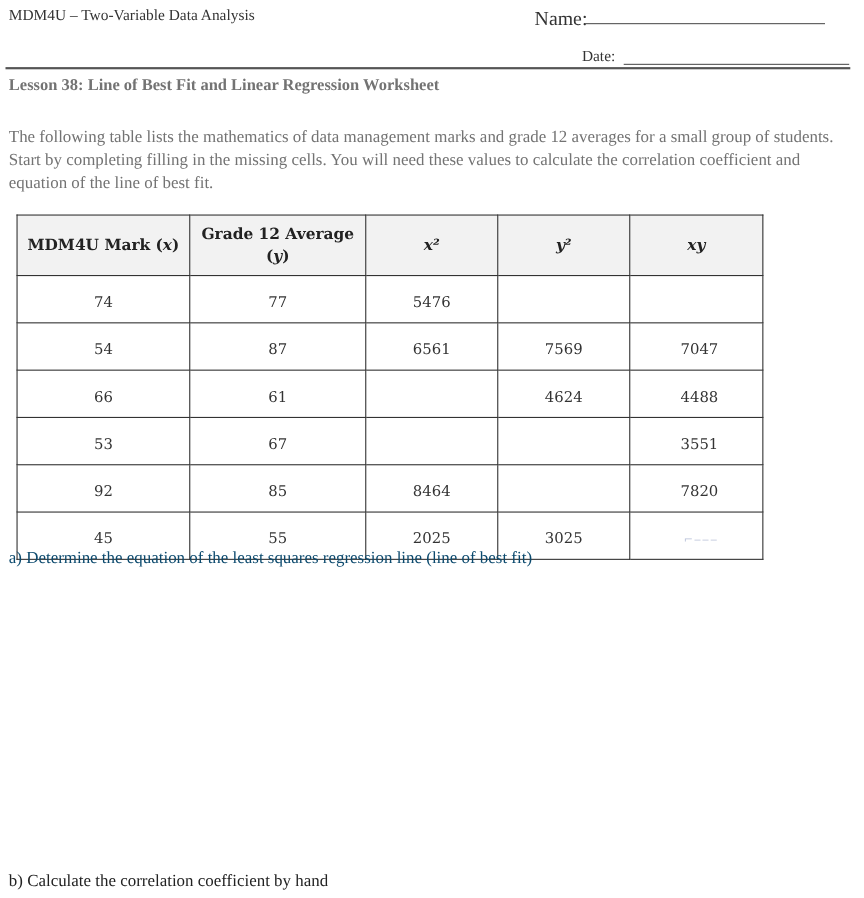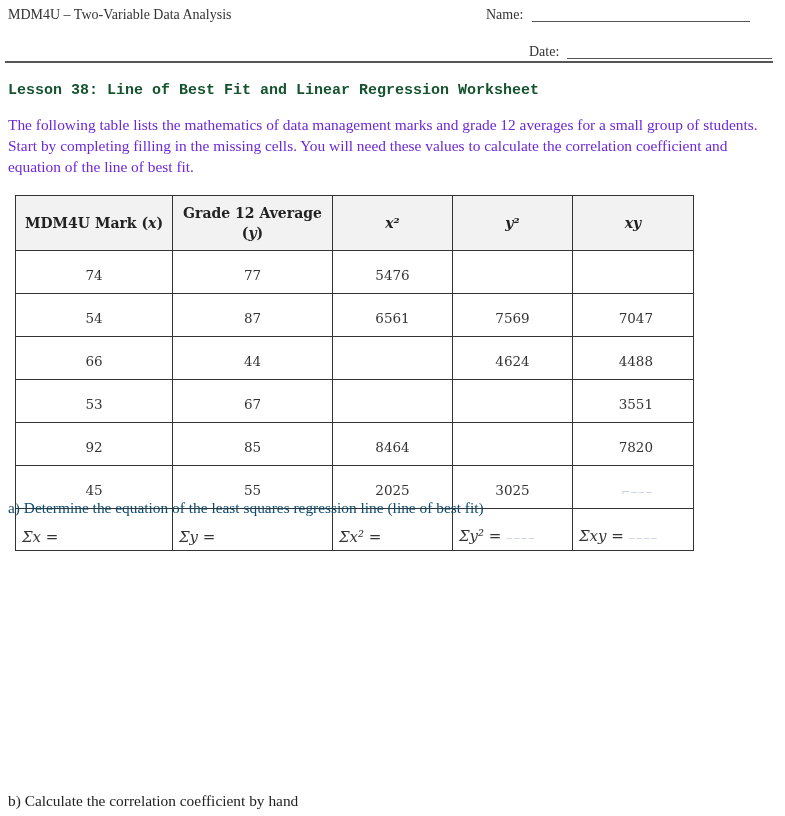--- a/index.html
+++ b/index.html
@@ -2,28 +2,28 @@
 <html><head>
 <meta charset="utf-8">
 <style>
   html, body { margin: 0; padding: 0; background: #ffffff; }
   body {
     width: 785px; height: 816px; position: relative; overflow: hidden;
     font-family: "Liberation Serif", "DejaVu Serif", serif; color: #222;
   }
   .abs { position: absolute; }
   .hdr-course { left: 8px; top: 7px; font-size: 14px; color: #333; }
-  .hdr-name { left: 486px; top: 7px; font-size: 14px; color: #333; }
+  .hdr-name { left: 486px; top: 7px; font-size: 18px; color: #333; }
   .hdr-name-line { left: 532px; top: 21px; width: 218px; border-bottom: 1px solid #555; }
   .hdr-date { left: 529px; top: 44px; font-size: 14px; color: #333; }
   .hdr-date-line { left: 567px; top: 58px; width: 205px; border-bottom: 1px solid #555; }
   .hdr-rule { left: 5px; top: 61px; width: 768px; border-bottom: 2px solid #555; }
 
-  .lesson-title { left: 8px; top: 82px; font-size: 15px; font-weight: bold; color: #14532d; font-family: Liberation Mono, monospace; }
-  .intro { left: 8px; top: 114px; width: 772px; font-size: 15.4px; line-height: 21px; color: #6d28d9; }
+  .lesson-title { left: 8px; top: 70px; font-size: 15px; font-weight: bold; color: #737373; }
+  .intro { left: 8px; top: 114px; width: 772px; font-size: 15.4px; line-height: 21px; color: #737373; }
 
   table.data {
     position: absolute; left: 15px; top: 195px;
     border-collapse: collapse; table-layout: fixed;
     font-family: "DejaVu Serif", "Liberation Serif", serif;
   }
   table.data th, table.data td {
     border: 1.5px solid #333; padding: 0; font-size: 13.5px; color: #333;
   }
   table.data th {
@@ -80,21 +80,21 @@
     </tr>
     <tr>
       <td>54</td>
       <td>87</td>
       <td>6561</td>
       <td>7569</td>
       <td class="xycol">7047</td>
     </tr>
     <tr>
       <td>66</td>
-      <td>44</td>
+      <td>61</td>
       <td></td>
       <td>4624</td>
       <td class="xycol">4488</td>
     </tr>
     <tr>
       <td>53</td>
       <td>67</td>
       <td></td>
       <td></td>
       <td class="xycol">3551</td>
@@ -106,24 +106,17 @@
       <td></td>
       <td class="xycol">7820</td>
     </tr>
     <tr>
       <td>45</td>
       <td>55</td>
       <td>2025</td>
       <td>3025</td>
       <td class="xycol"><span class="faint">⌐‒‒‒</span></td>
     </tr>
-    <tr>
-      <td class="sum"><span class="it">Σx =</span></td>
-      <td class="sum"><span class="it">Σy =</span></td>
-      <td class="sum"><span class="it">Σx² =</span></td>
-      <td class="sum"><span class="it">Σy² =</span> <span class="faint">‒‒‒‒</span></td>
-      <td class="sum"><span class="it">Σxy =</span> <span class="faint">‒‒‒‒</span></td>
-    </tr>
   </tbody>
 </table>
 
 <div class="abs q-a">a) Determine the equation of the least squares regression line (line of best fit)</div>
 <div class="abs q-b">b) Calculate the correlation coefficient by hand</div>
 
 </body></html>

